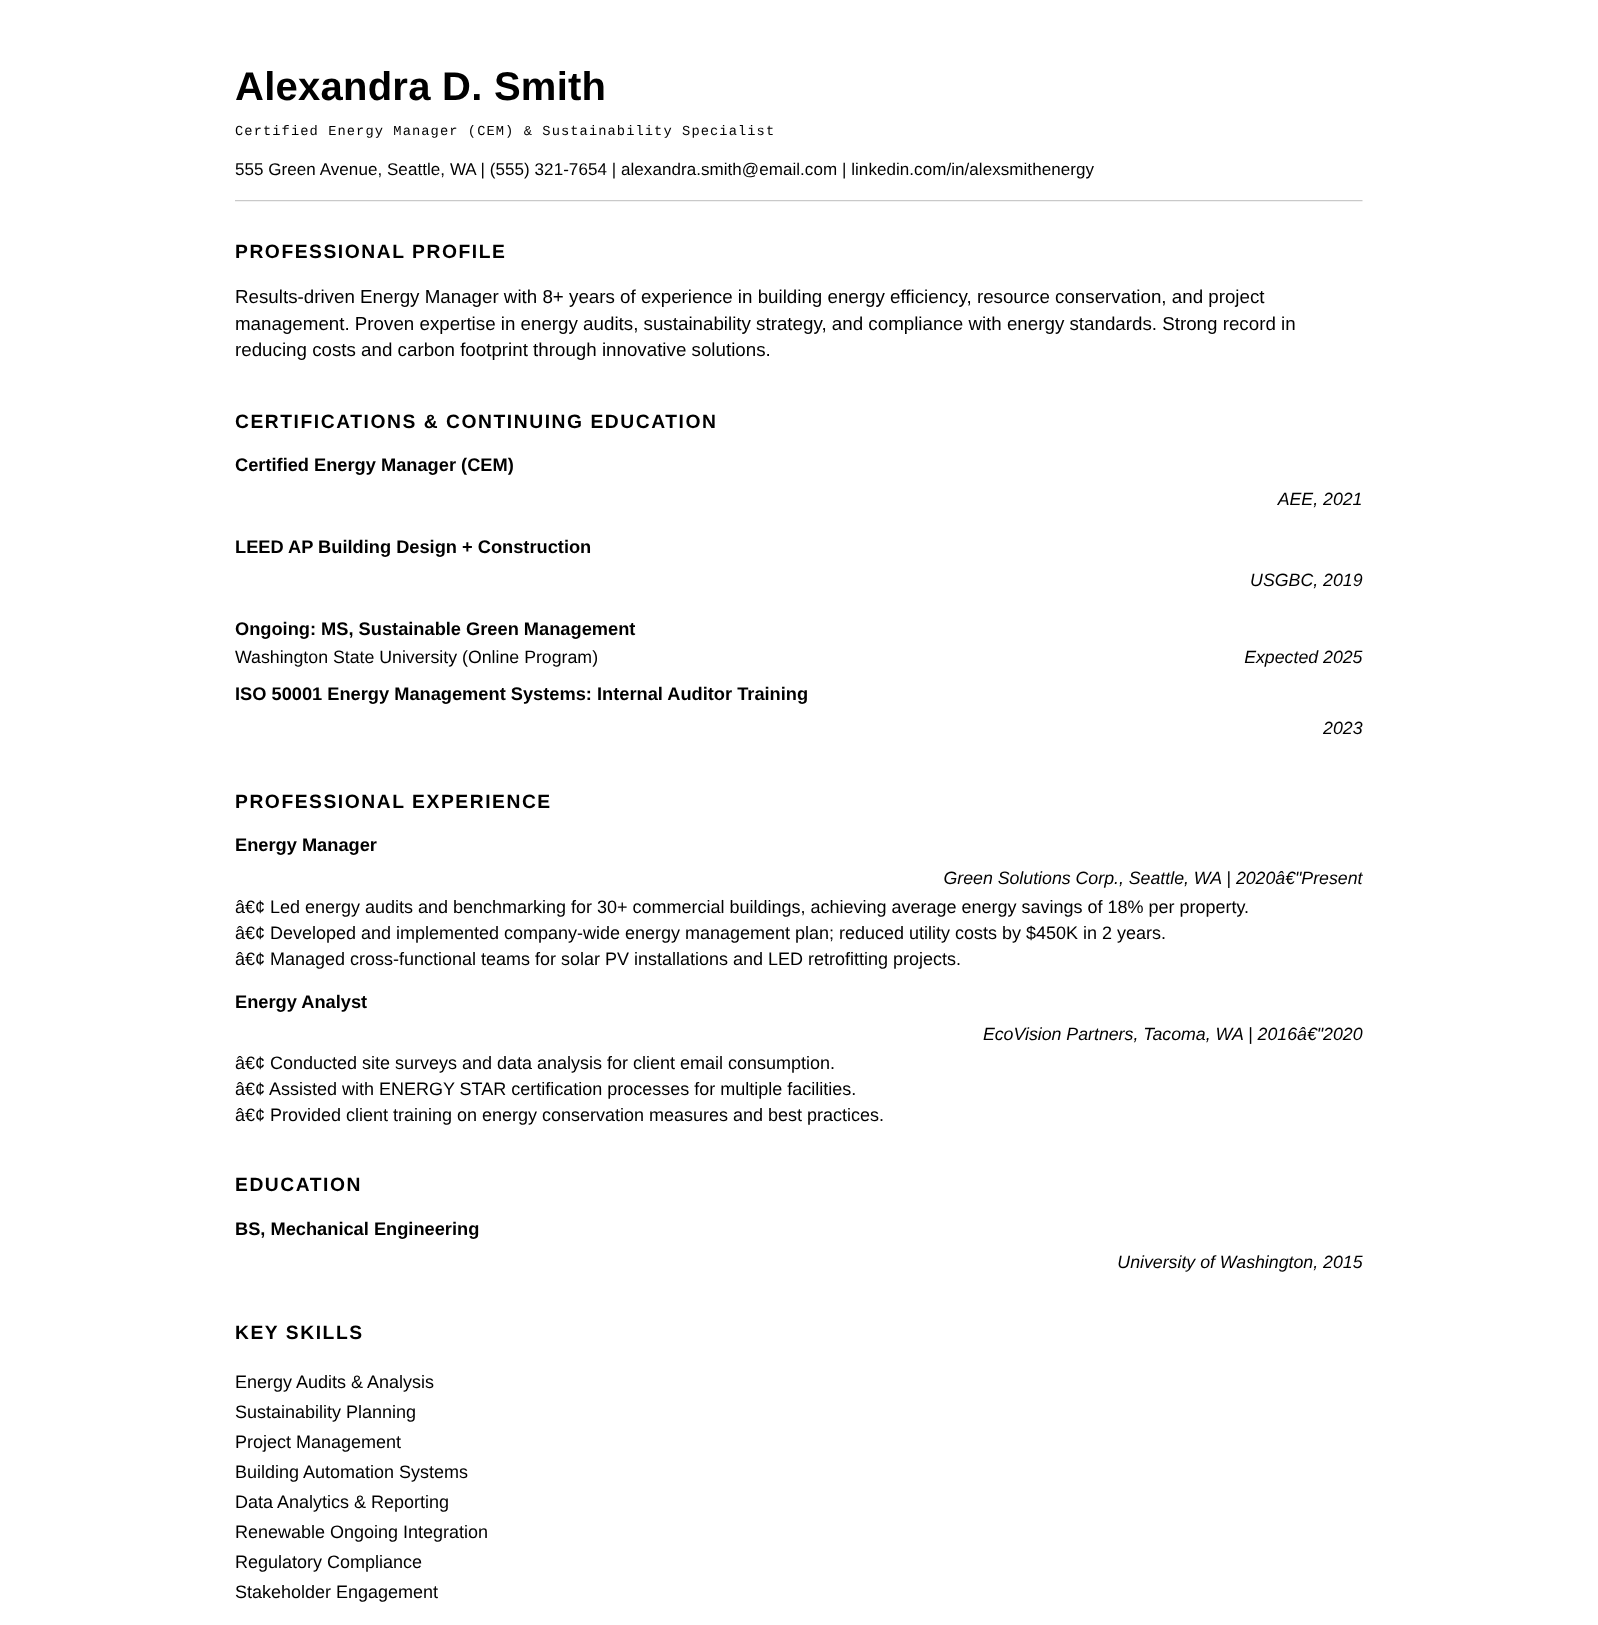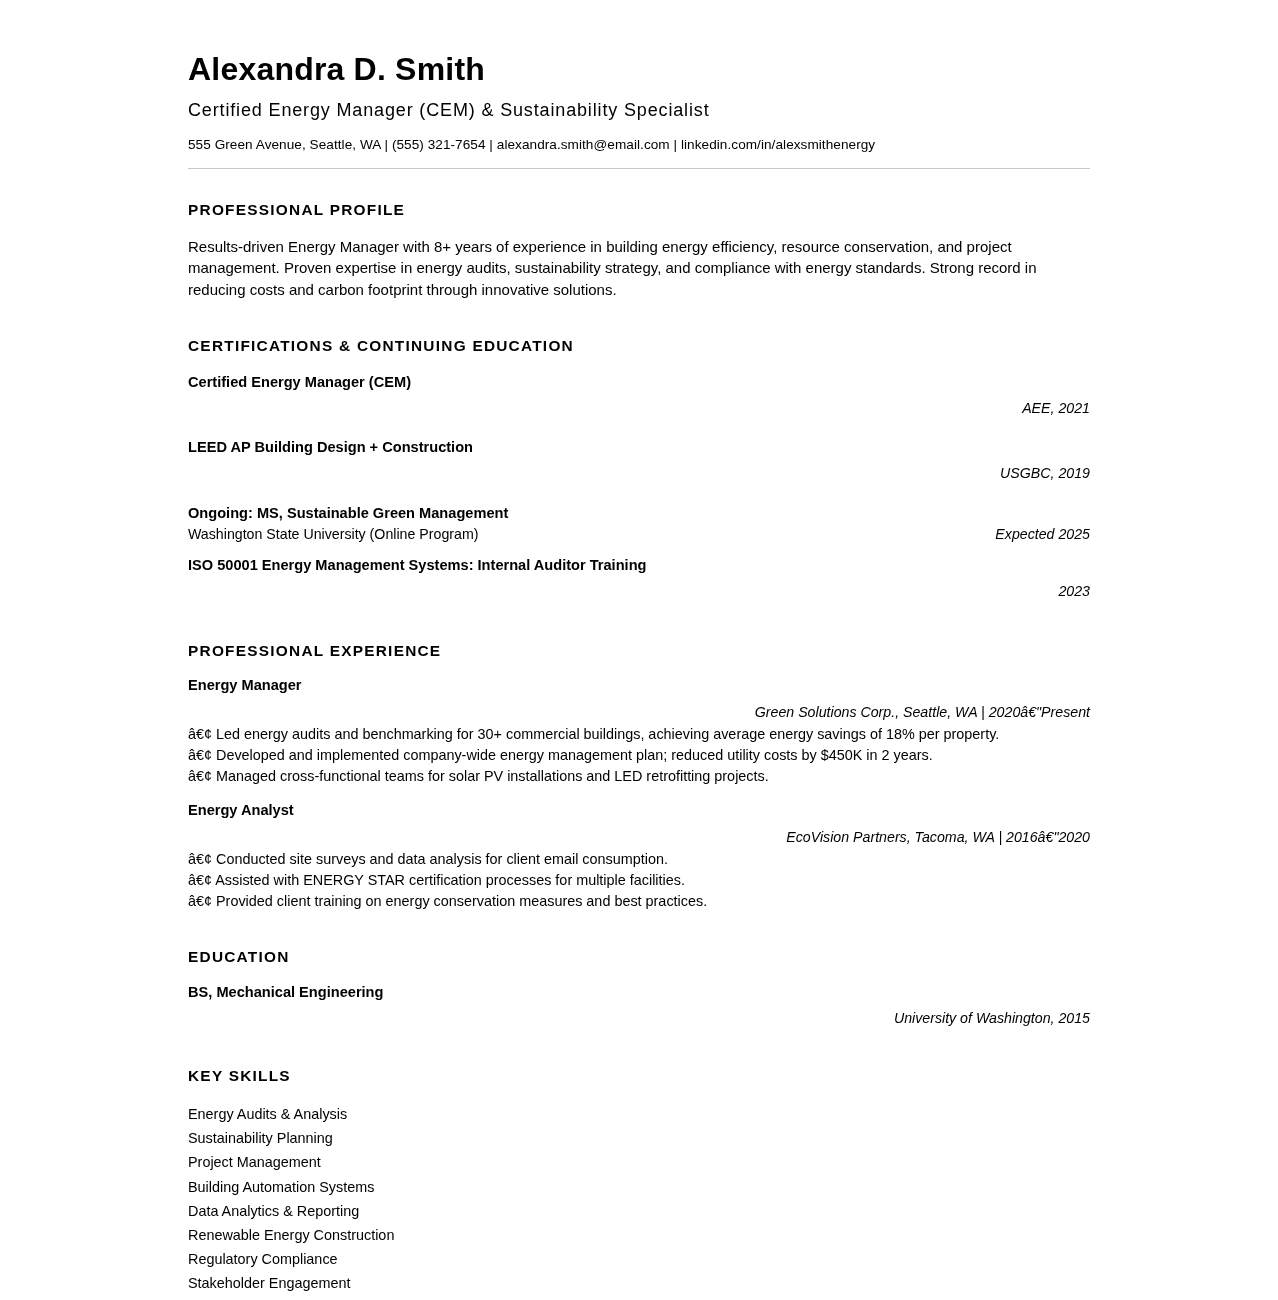--- a/index.html
+++ b/index.html
@@ -31,26 +31,27 @@
   
   .name {
     font-size: 32px;
     font-weight: bold;
     letter-spacing: 0.2px;
     line-height: 1.1;
     margin: 0;
     padding-top: 52px;
   }
   .subtitle {
-    font-size: 18px;
+    font-size: 11px;
     font-weight: normal;
     letter-spacing: 0.85px;
     line-height: 1.2;
     margin: 0;
     padding-top: 13px;
+    font-family: Liberation Mono, monospace;
   }
   .contact {
     font-size: 13.6px;
     letter-spacing: 0.05px;
     line-height: 1.2;
     margin: 0;
     padding-top: 15px;
   }
   .rule {
     border: 0;
@@ -248,21 +249,21 @@
       <h2 class="section-heading sec-skills">KEY SKILLS</h2>
       <div class="skills-wrap">
         <div class="skills-col skills-col-1">
           <div class="skill-item">Energy Audits &amp; Analysis</div>
           <div class="skill-item">Sustainability Planning</div>
           <div class="skill-item">Project Management</div>
           <div class="skill-item">Building Automation Systems</div>
         </div>
         <div class="skills-col skills-col-2">
           <div class="skill-item">Data Analytics &amp; Reporting</div>
-          <div class="skill-item">Renewable Energy Construction</div>
+          <div class="skill-item">Renewable Ongoing Integration</div>
           <div class="skill-item">Regulatory Compliance</div>
           <div class="skill-item">Stakeholder Engagement</div>
         </div>
       </div>
     </section>
 
   </div>
 </div>
 
 </body></html>

